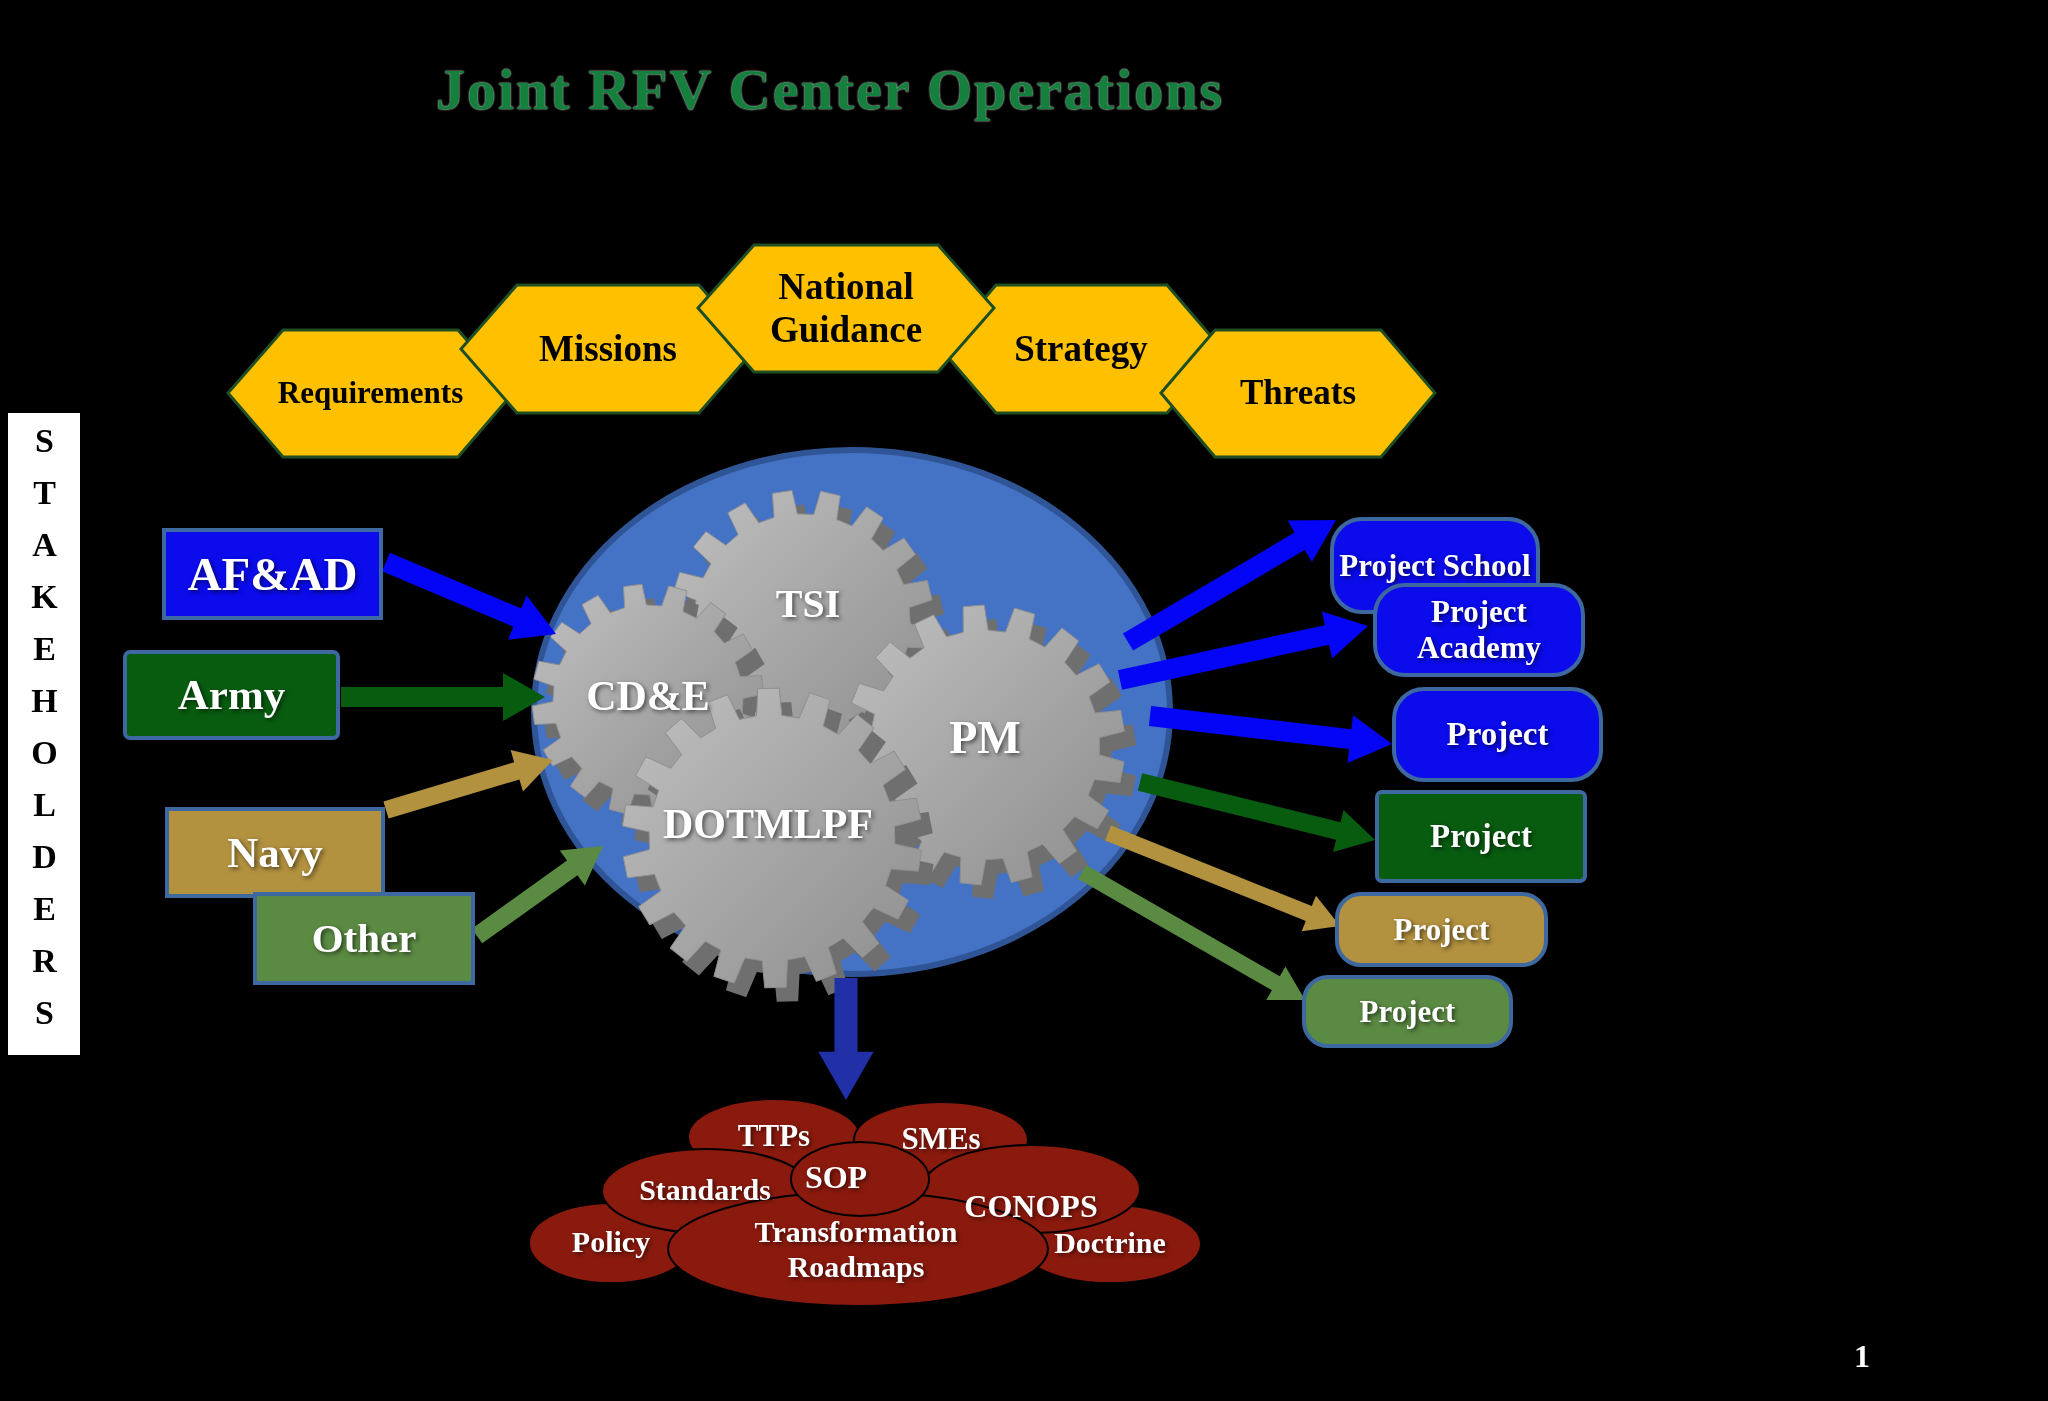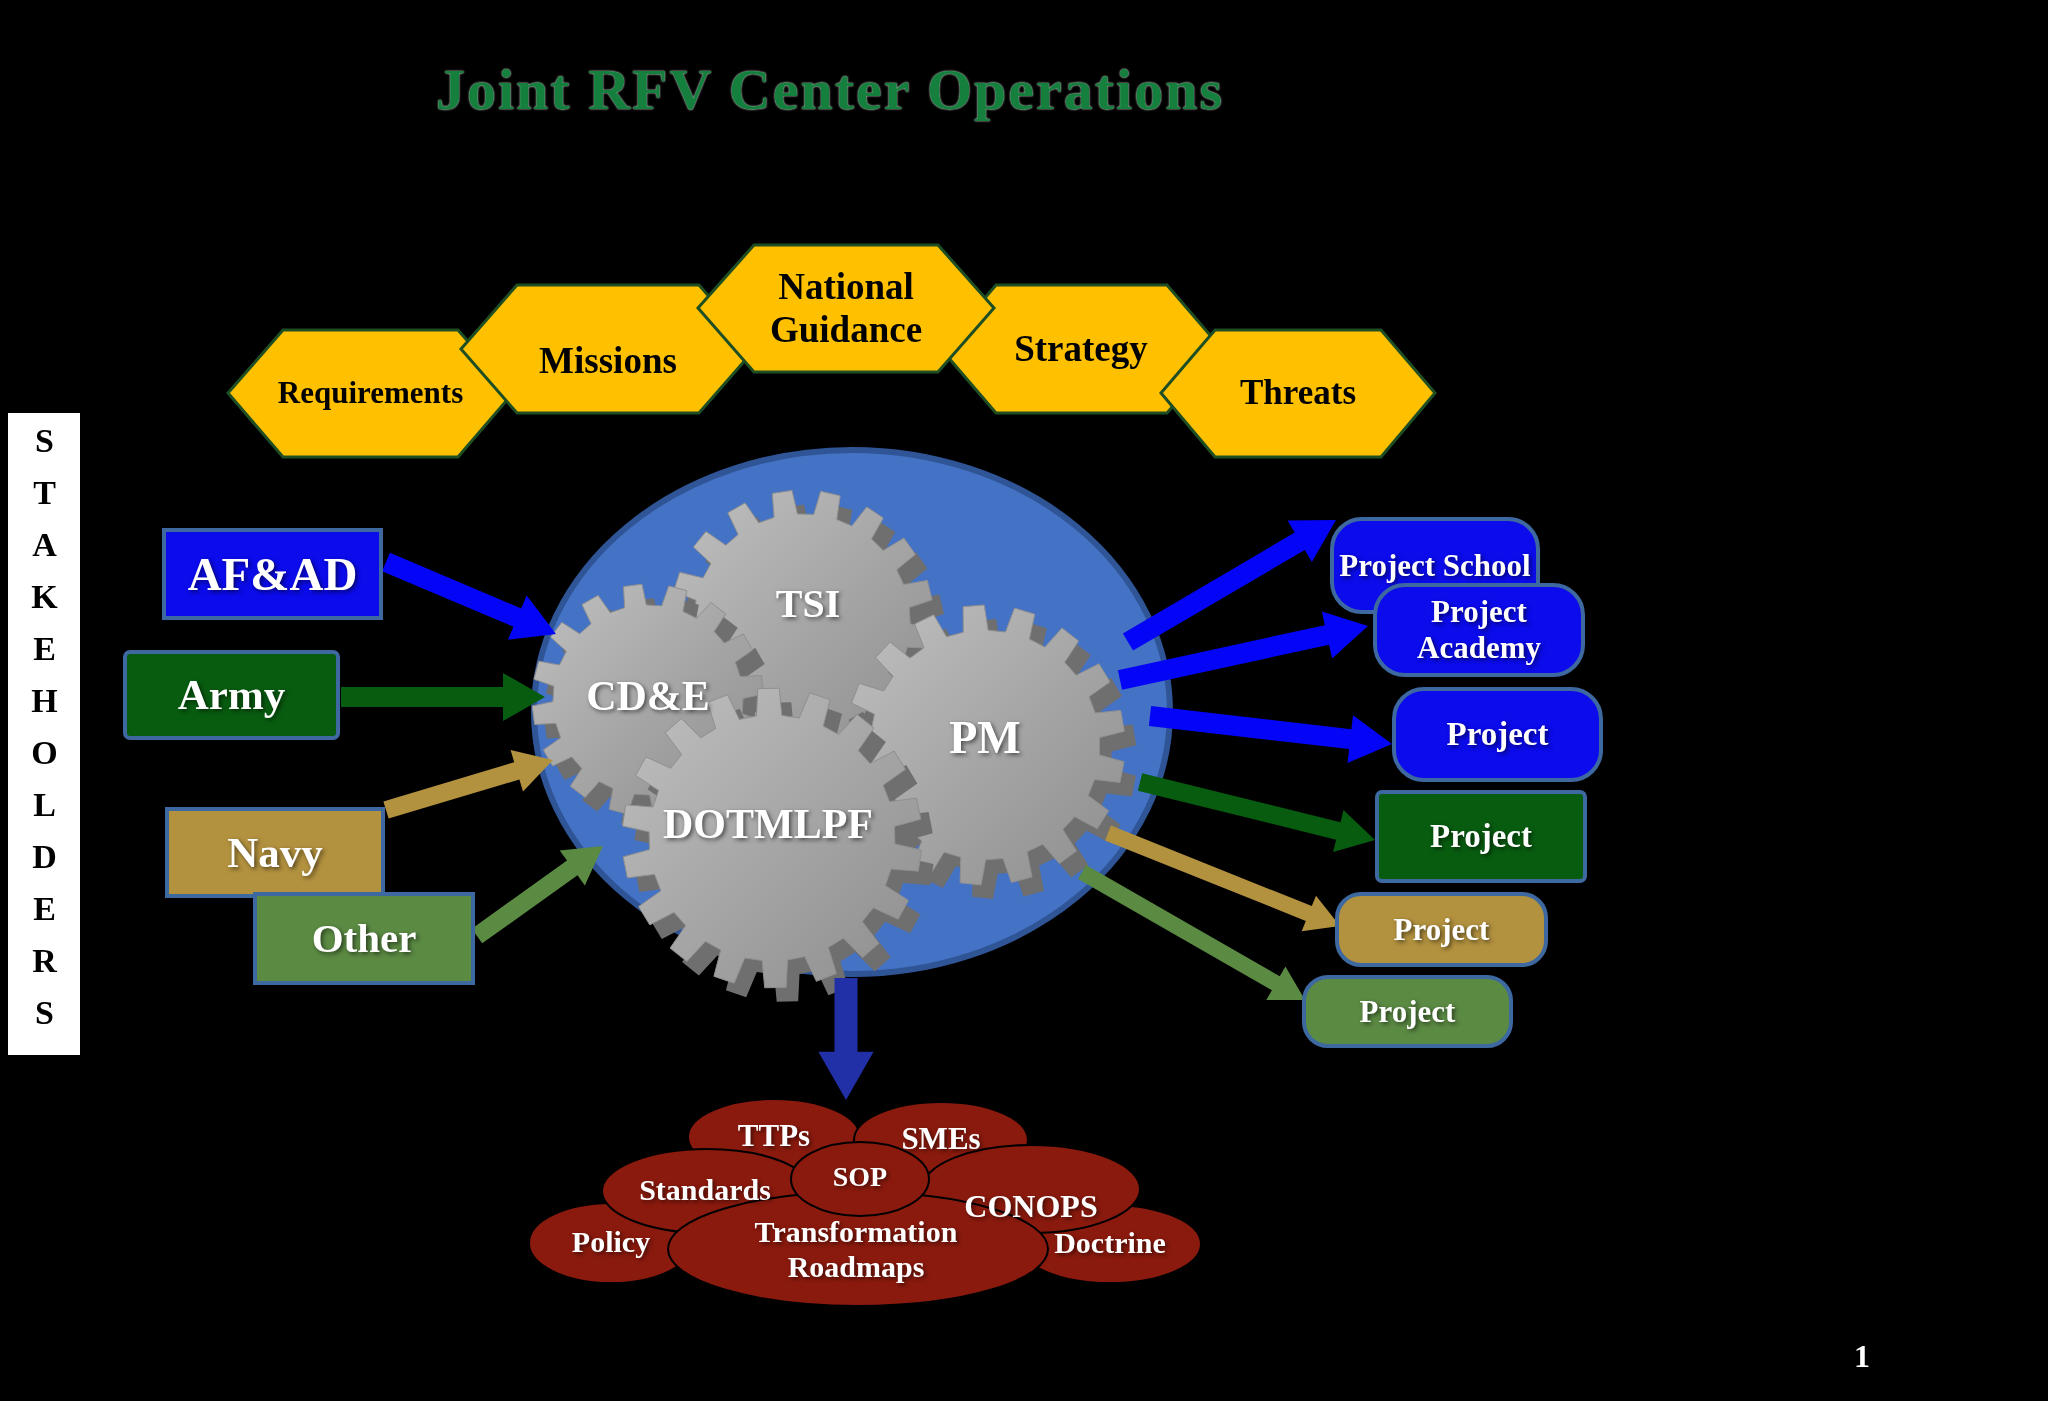--- a/index.html
+++ b/index.html
@@ -96,21 +96,21 @@
       <ellipse cx="858" cy="1249" rx="190" ry="57" fill="var(--cloud-red)" stroke="#000" stroke-width="2"></ellipse>
       <ellipse cx="860" cy="1179" rx="69" ry="37" fill="var(--cloud-red)" stroke="#000" stroke-width="2"></ellipse>
     </g>
   </svg>
 
   <div class="title">Joint RFV Center Operations</div>
 
   <div class="vstrip">STAKEHOLDERS</div>
 
   <div class="lbl hex-label" style="left:248px;top:358px;width:245px;height:70px;font-size:31px;">Requirements</div>
-  <div class="lbl hex-label" style="left:498px;top:324px;width:220px;height:75px;font-size:37px;">Missions</div>
+  <div class="lbl hex-label" style="left:498px;top:312px;width:220px;height:75px;font-size:37px;">Missions</div>
   <div class="lbl hex-label" style="left:726px;top:254px;width:240px;height:110px;font-size:37px;">National Guidance</div>
   <div class="lbl hex-label" style="left:971px;top:312px;width:220px;height:75px;font-size:37px;">Strategy</div>
   <div class="lbl hex-label" style="left:1188px;top:356px;width:220px;height:75px;font-size:35px;">Threats</div>
 
   <div class="box bg-blue" style="left:162px;top:528px;width:221px;height:92px;font-size:47px;">AF&amp;AD</div>
   <div class="box bg-dkgreen" style="left:123px;top:650px;width:217px;height:90px;font-size:43px;">Army</div>
   <div class="box bg-tan" style="left:165px;top:772px;width:220px;height:91px;font-size:43px;margin-top:35px;">Navy</div>
   <div class="box bg-olive" style="left:253px;top:892px;width:222px;height:93px;font-size:41px;">Other</div>
 
   <div class="lbl white-label" style="left:548px;top:660px;width:200px;height:72px;font-size:42px;">CD&amp;E</div>
@@ -121,20 +121,20 @@
   <div class="box rounded bg-blue" style="left:1330px;top:478px;width:210px;height:97px;font-size:31px;margin-top:39px;">Project School</div>
   <div class="box rounded bg-blue" style="left:1373px;top:583px;width:212px;height:94px;font-size:31px;">Project Academy</div>
   <div class="box rounded bg-blue" style="left:1392px;top:687px;width:211px;height:95px;font-size:33px;">Project</div>
   <div class="box rounded bg-dkgreen" style="left:1375px;top:790px;width:212px;height:93px;font-size:33px;">Project</div>
   <div class="box rounded-sm bg-tan" style="left:1335px;top:892px;width:213px;height:75px;font-size:31px;">Project</div>
   <div class="box rounded-sm bg-olive" style="left:1302px;top:975px;width:211px;height:73px;font-size:31px;">Project</div>
 
   <div class="lbl white-label" style="left:674px;top:1110px;width:200px;height:52px;font-size:31px;">TTPs</div>
   <div class="lbl white-label" style="left:841px;top:1113px;width:200px;height:52px;font-size:31px;">SMEs</div>
   <div class="lbl white-label" style="left:605px;top:1164px;width:200px;height:52px;font-size:30px;">Standards</div>
-  <div class="lbl white-label" style="left:760px;top:1151px;width:200px;height:52px;font-size:28px;">SOP</div>
+  <div class="lbl white-label" style="left:736px;top:1151px;width:200px;height:52px;font-size:32px;">SOP</div>
   <div class="lbl white-label" style="left:931px;top:1162px;width:200px;height:52px;font-size:32px;margin-top:18px;">CONOPS</div>
   <div class="lbl white-label" style="left:511px;top:1216px;width:200px;height:52px;font-size:30px;">Policy</div>
   <div class="lbl white-label" style="left:706px;top:1202px;width:300px;height:95px;font-size:30px;">Transformation Roadmaps</div>
   <div class="lbl white-label" style="left:1010px;top:1217px;width:200px;height:52px;font-size:30px;">Doctrine</div>
 
   <div class="pagenum">1</div>
 </div>
 
 </body></html>

